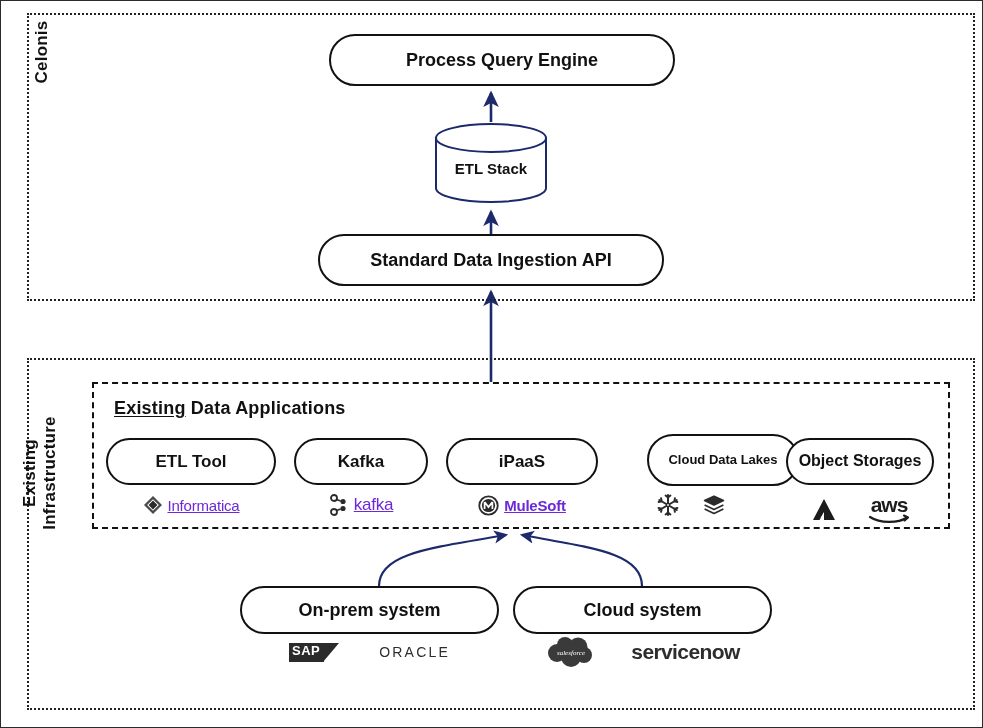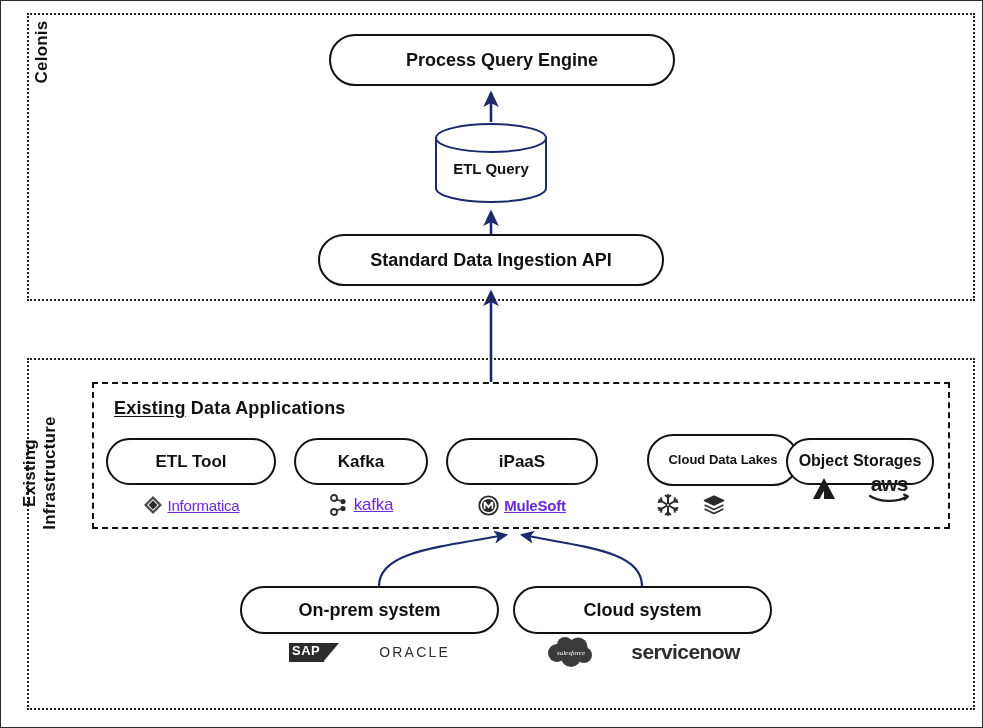--- a/index.html
+++ b/index.html
@@ -140,21 +140,21 @@
     color: #6d28d9;
     white-space: nowrap;
     text-decoration: underline;
   }
   .logo svg { display: block; }
 
   #logos-etl   { left: 105px; top: 490px; width: 170px; height: 28px; }
   #logos-kafka { left: 293px; top: 490px; width: 134px; height: 28px; }
   #logos-ipaas { left: 445px; top: 490px; width: 152px; height: 28px; }
   #logos-lakes { left: 614px; top: 490px; width: 152px; height: 28px; gap: 22px; }
-  #logos-obj   { left: 785px; top: 472px; width: 148px; height: 32px; gap: 30px; text-align: center; }
+  #logos-obj   { left: 785px; top: 493px; width: 148px; height: 32px; gap: 30px; text-align: center; }
   #logos-onprem{ left: 239px; top: 638px; width: 259px; height: 26px; gap: 40px; }
   #logos-cloud { left: 512px; top: 634px; width: 259px; height: 34px; gap: 30px; }
 
   .sap-mark {
     background: #2b2b2b;
     color: #ffffff;
     font-weight: bold;
     font-size: 13px;
     letter-spacing: 0.5px;
     padding: 1px 4px 1px 3px;
@@ -210,21 +210,21 @@
   <div class="zone" id="zone-celonis"></div>
   <div class="zone-label" id="label-celonis">Celonis</div>
 
   <div class="pill" id="box-pqe">Process Query Engine</div>
 
   <div id="cyl">
     <svg width="116" height="82" viewBox="0 0 116 82">
       <path d="M3,16 L3,66 C3,74 28,80 58,80 C88,80 113,74 113,66 L113,16 Z" fill="#ffffff" stroke="#1c2a6b" stroke-width="2"></path>
       <ellipse cx="58" cy="16" rx="55" ry="14" fill="#ffffff" stroke="#1c2a6b" stroke-width="2"></ellipse>
     </svg>
-    <div id="cyl-label">ETL Query</div>
+    <div id="cyl-label">ETL Stack</div>
   </div>
 
   <div class="pill" id="box-api">Standard Data Ingestion API</div>
 
   <div class="zone" id="zone-infra"></div>
   <div class="zone-label" id="label-infra">Existing
 Infrastructure</div>
 
   <div id="apps-box">
     <div id="apps-title"><span class="u">Existing</span><span> Data Applications</span></div>

